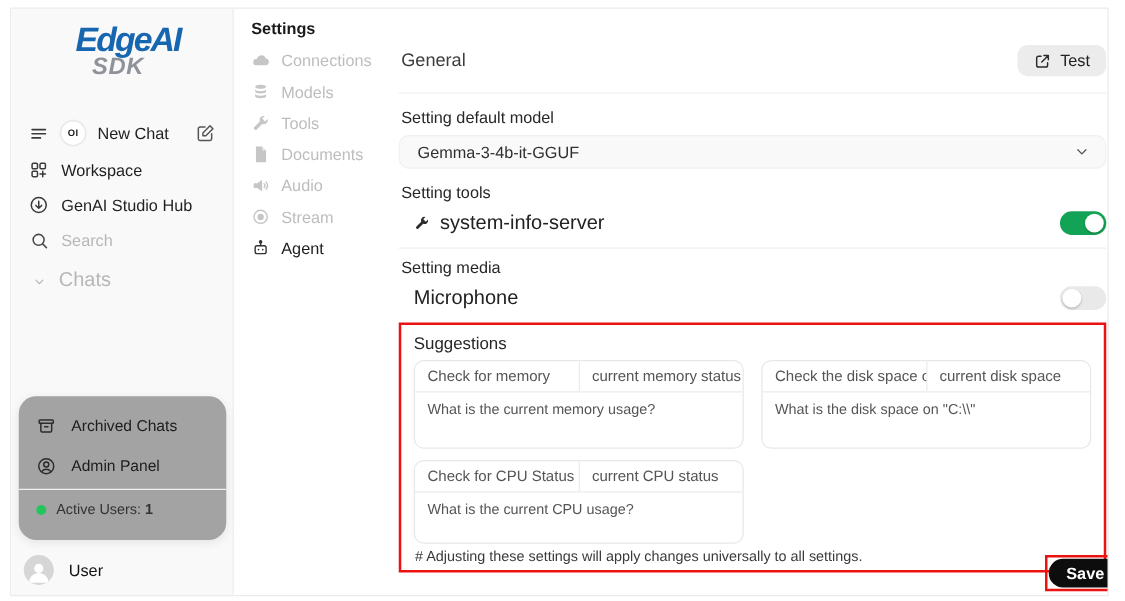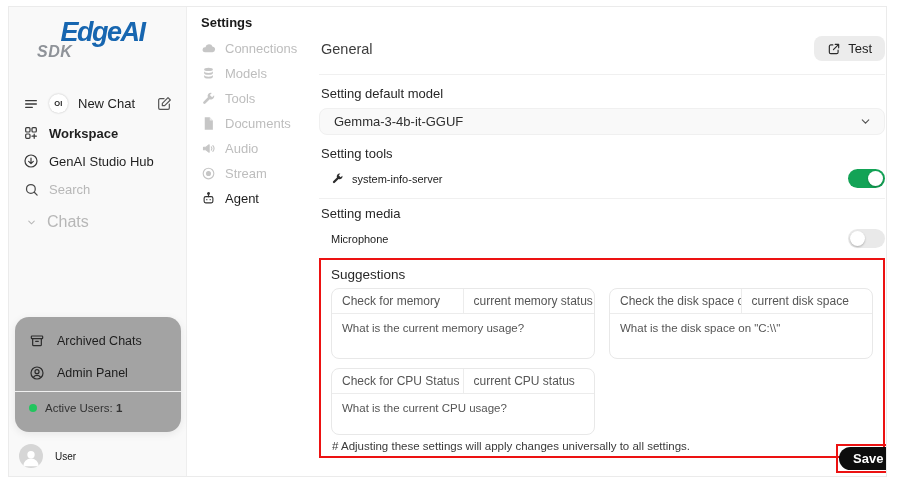--- a/index.html
+++ b/index.html
@@ -4,60 +4,60 @@
 <style>
   * { margin:0; padding:0; box-sizing:border-box; }
   html,body { width:900px; height:481px; background:#fff; font-family:"Liberation Sans", sans-serif; overflow:hidden; }
   .app { position:relative; width:900px; height:481px; background:#fff; }
   .frame { position:absolute; left:8px; top:6px; width:879px; height:471px; border:1px solid #ebebeb; border-radius:0; background:#fff; overflow:hidden; }
 
   
   .sidebar { position:absolute; left:0; top:0; width:178px; height:100%; background:#f9f9f9; border-right:1px solid #eeeeee; }
   .logo-block { padding:12px 18px 4px 28px; text-align:center; }
   .logo-primary { font-size:27px; font-weight:bold; font-style:italic; color:#1766b0; letter-spacing:-1.5px; line-height:1; }
-  .logo-secondary { font-size:16px; font-weight:bold; font-style:italic; color:#8f9399; letter-spacing:0.5px; text-align:left; margin-top:-2px; padding-right:16px; line-height:1; }
+  .logo-secondary { font-size:19px; font-weight:bold; font-style:italic; color:#8f9399; letter-spacing:0.5px; text-align:center; margin-top:-2px; padding-right:16px; line-height:1; }
   .side-nav { margin-top:24px; }
   .side-row { display:flex; align-items:center; gap:10px; padding:6px 14px; font-size:13px; color:#1f1f1f; cursor:pointer; }
   .side-row .ico { width:16px; height:16px; flex:0 0 16px; color:#3a3a3a; display:flex; align-items:center; justify-content:center; }
   .side-row.muted, .side-row.muted .ico { color:#b7b7b7; }
   .side-row .grow { flex:1; }
   .oi-badge { width:19px; height:19px; border-radius:50%; background:#fff; box-shadow:0 0 2px rgba(0,0,0,.25); display:flex; align-items:center; justify-content:center; font-size:7.5px; font-weight:bold; color:#1c1c1c; letter-spacing:0.3px; }
   .chats-row { font-size:16px; padding:10px 14px 6px 16px; }
   svg { display:block; }
 
   .side-card { position:absolute; left:6px; bottom:44px; width:166px; background:#a3a3a3; border-radius:14px; box-shadow:0 2px 8px rgba(0,0,0,.08); padding:8px 0 12px; }
   .card-row { display:flex; align-items:center; gap:12px; padding:8px 14px; font-size:12.5px; color:#1d1d1d; cursor:pointer; }
   .card-row .ico { width:16px; height:16px; color:#2c2c2c; }
   .card-sep { border-top:1px solid #f0f0f0; margin:2px 0; }
   .active-users { display:flex; align-items:center; gap:8px; padding:8px 14px 6px; font-size:11.5px; color:#333; }
   .green-dot { width:8px; height:8px; border-radius:50%; background:#22c55e; }
   .user-row { position:absolute; left:10px; bottom:8px; display:flex; align-items:center; gap:12px; cursor:pointer; }
   .avatar { width:24px; height:24px; border-radius:50%; background:#d6d6d6; overflow:hidden; display:flex; align-items:flex-end; justify-content:center; }
-  .user-name { font-size:10px; color:#141414; }
+  .user-name { font-size:13px; color:#141414; }
 
   
   .settings-col { position:absolute; left:192px; top:0; width:115px; }
   .settings-title { font-size:13px; color:#1a1a1a; font-weight:700; padding:8px 0 6px; }
   .set-row { display:flex; align-items:center; gap:9px; padding:5px 0; font-size:13px; color:#bdbdbd; cursor:pointer; }
   .set-row .ico { width:15px; height:15px; color:#c6c6c6; display:flex; align-items:center; }
   .set-row.active { color:#1d1d1d; font-weight:500; }
   .set-row.active .ico { color:#333; }
 
   
   .main { position:absolute; left:310px; top:0; width:566px; }
   .main-header { display:flex; align-items:center; justify-content:space-between; margin-top:29px; padding:0 0 0 2px; }
   .section-title { font-size:14.5px; color:#3d3d3d; }
   .test-btn { display:flex; align-items:center; gap:7px; background:#ececec; border:none; border-radius:8px; padding:5px 13px; font-size:13px; color:#222; cursor:pointer; font-family:inherit; }
   .test-btn .ico { width:14px; height:14px; color:#2b2b2b; }
   .hr { border-top:1px solid #f0f0f0; margin-top:13px; }
   .field-label { font-size:13px; color:#272727; margin-top:11px; padding-left:2px; }
   .select { margin-top:7px; height:27px; background:#f9f9f9; border:1px solid #f0f0f0; border-radius:8px; display:flex; align-items:center; justify-content:space-between; padding:0 12px 0 14px; font-size:13px; color:#2f2f2f; cursor:pointer; }
   .select .ico { width:13px; height:13px; color:#555; }
   .switch-row { display:flex; align-items:center; justify-content:space-between; margin-top:8px; padding-left:12px; }
-  .switch-label { display:flex; align-items:center; gap:8px; font-size:11px; color:#222; }
+  .switch-label { display:flex; align-items:center; gap:8px; font-size:16px; color:#222; }
   .switch-label .ico { width:13px; height:13px; color:#2d2d2d; }
   .toggle { width:37px; height:19px; border-radius:10px; background:#e9e9e9; position:relative; cursor:pointer; flex:0 0 37px; }
   .toggle .knob { position:absolute; top:2px; left:2px; width:15px; height:15px; border-radius:50%; background:#fff; box-shadow:0 1px 2px rgba(0,0,0,.25); transition:left .1s; }
   .toggle.on { background:#13a356; }
   .toggle.on .knob { left:20px; }
 
   
   .suggestions { margin-top:10px; border:2px solid #ec1212; padding:4px 10px 4px; min-height:192px; }
   .sugg-title { font-size:13.5px; color:#272727; padding-top:3px; }
   .sugg-grid { display:grid; grid-template-columns:1fr 1fr; gap:9px 14px; margin-top:6px; }
@@ -102,21 +102,21 @@
         </div>
         <div class="side-row">
           <span class="ico">
             <svg viewBox="0 0 24 24" width="16" height="16" fill="none" stroke="currentColor" stroke-width="1.8" stroke-linecap="round">
                 <rect x="4" y="4" width="6.5" height="6.5" rx="1.5"></rect>
                 <rect x="13.5" y="4" width="6.5" height="6.5" rx="1.5"></rect>
                 <rect x="4" y="13.5" width="6.5" height="6.5" rx="1.5"></rect>
                 <path d="M16.8 13.5v6.5M13.5 16.8H20"></path>
               </svg>
           </span>
-          <span style="font-weight:700;">Workspace</span>
+          <span style="font-weight:400;">Workspace</span>
         </div>
         <div class="side-row">
           <span class="ico">
             <svg viewBox="0 0 24 24" width="16" height="16" fill="none" stroke="currentColor" stroke-width="1.8" stroke-linecap="round" stroke-linejoin="round">
                 <circle cx="12" cy="12" r="9"></circle>
                 <path d="M12 7.5v8M8.5 12.5L12 16l3.5-3.5"></path>
               </svg>
           </span>
           <span style="font-weight:500;">GenAI Studio Hub</span>
         </div>

